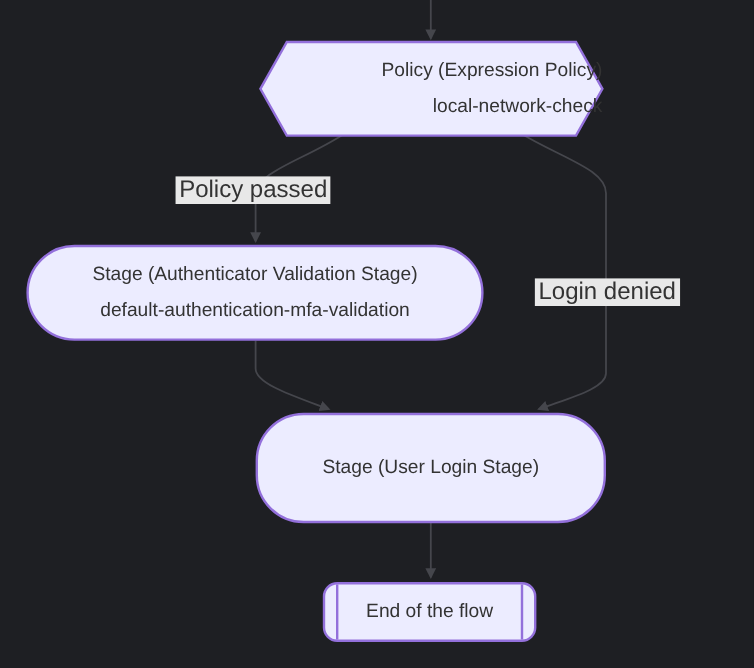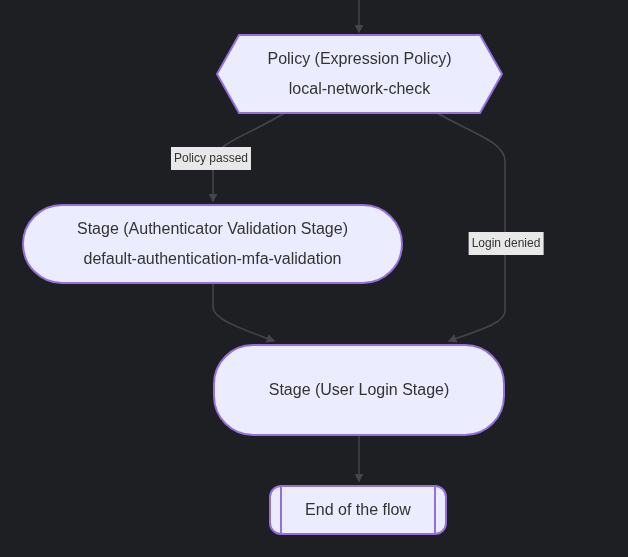--- a/index.html
+++ b/index.html
@@ -65,21 +65,21 @@
     width: 2px;
     background: #9370DB;
   }
   .sub-inner-line.left  { left: 9px; }
   .sub-inner-line.right { right: 9px; }
   .edge-label {
     position: absolute;
     transform: translateX(-50%);
     background: #e8e8e8;
     color: #333333;
-    font-size: 12px;
+    font-size: 20px;
     line-height: 23px;
     padding: 0 3px;
     white-space: nowrap;
   }
 </style>
 </head>
 <body>
 
 <div class="canvas">
 
@@ -96,21 +96,21 @@
 
     <path class="edge" d="M432,110 C468,132 505,141 505,161 L505,311 C505,324 473,332 449,341" marker-end="url(#arrowhead)"></path>
 
     <path class="edge" d="M213,284 L213,307 C213,320 245,330 274,341" marker-end="url(#arrowhead)"></path>
 
     <path class="edge" d="M359,424 L359,481" marker-end="url(#arrowhead)"></path>
 
     <polygon points="239,35 480,35 502,74 480,113 239,113 217,74" fill="#ECECFF" stroke="#9370DB" stroke-width="2"></polygon>
   </svg>
 
-  <div class="node-text-overlay" style="left:217px; top:35px; width:285px; height:78px;">
+  <div class="node-text-overlay" style="left:217px; top:35px; width:285px; height:78px;align-items:flex-end;">
     <div>Policy (Expression Policy)</div>
     <div>local-network-check</div>
   </div>
 
   <div class="node stadium" style="left:22px; top:204px; width:381px; height:80px;">
     <div>Stage (Authenticator Validation Stage)</div>
     <div>default-authentication-mfa-validation</div>
   </div>
 
   <div class="node stadium" style="left:213px; top:344px; width:292px; height:92px;">

